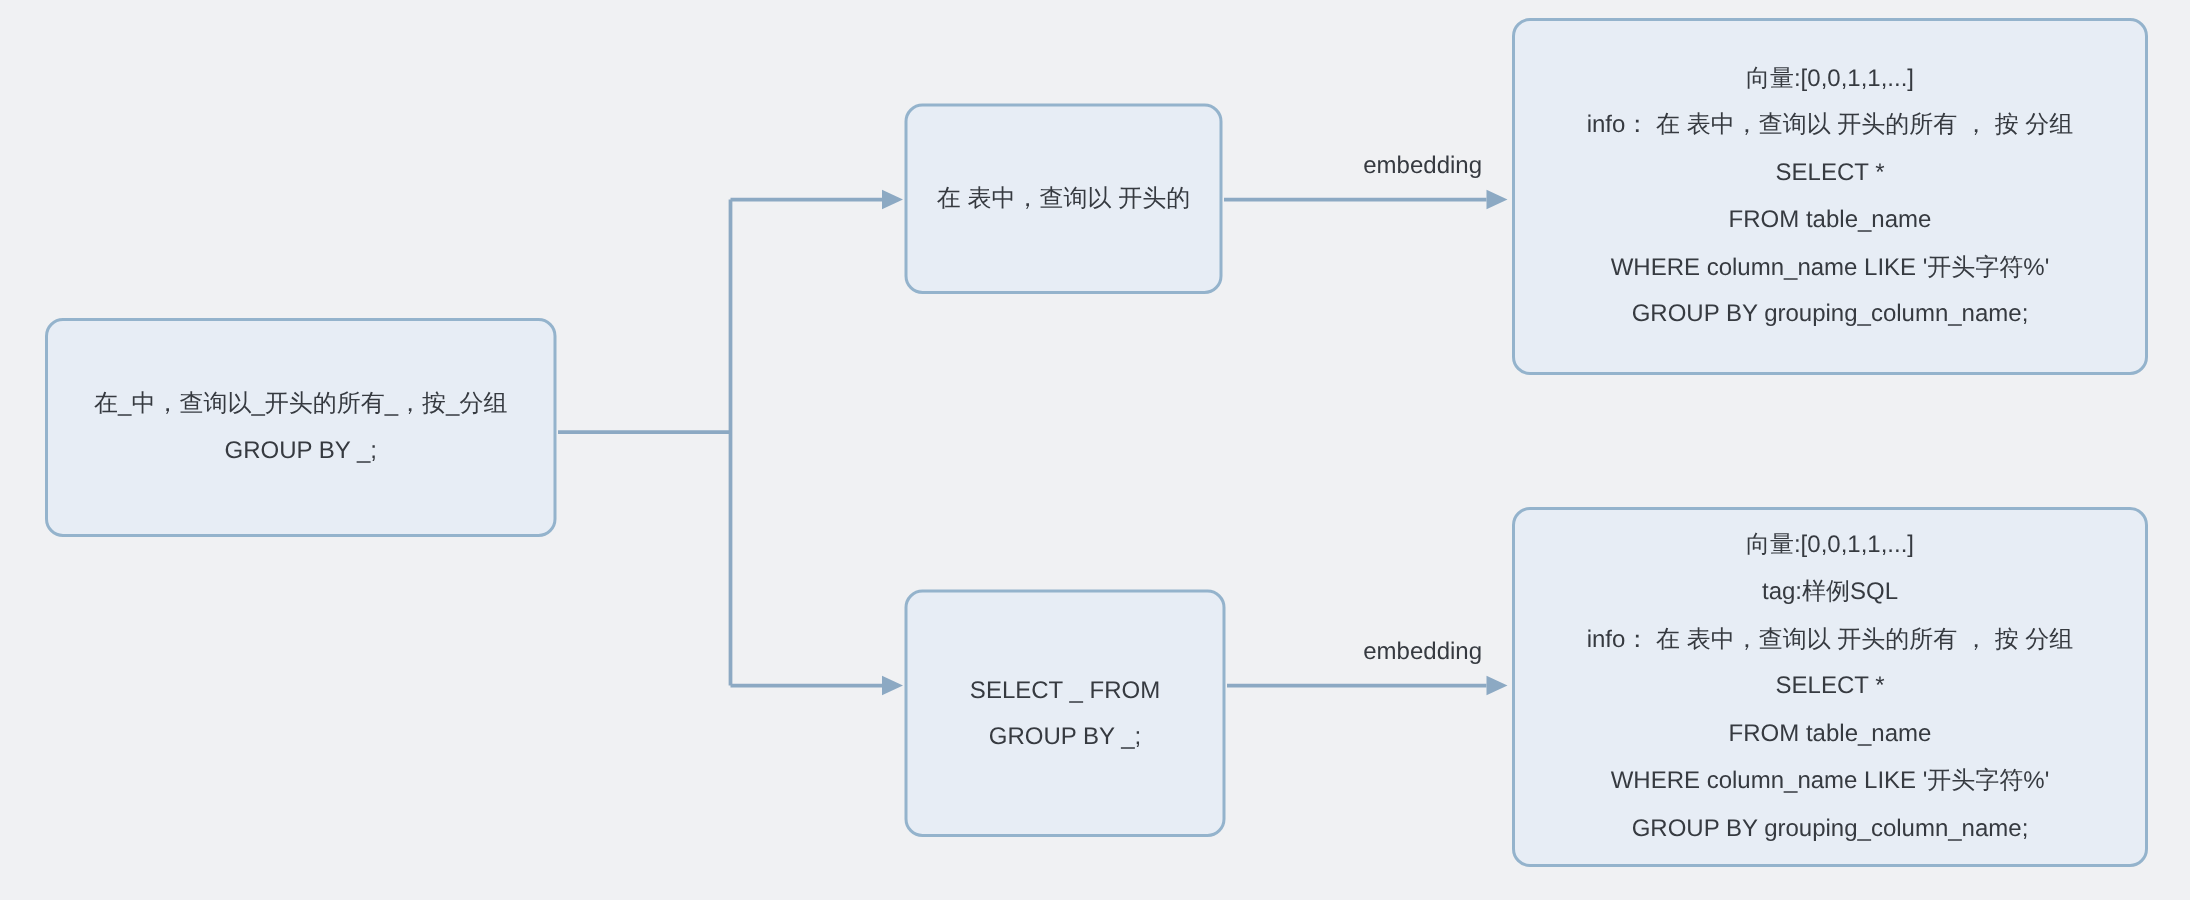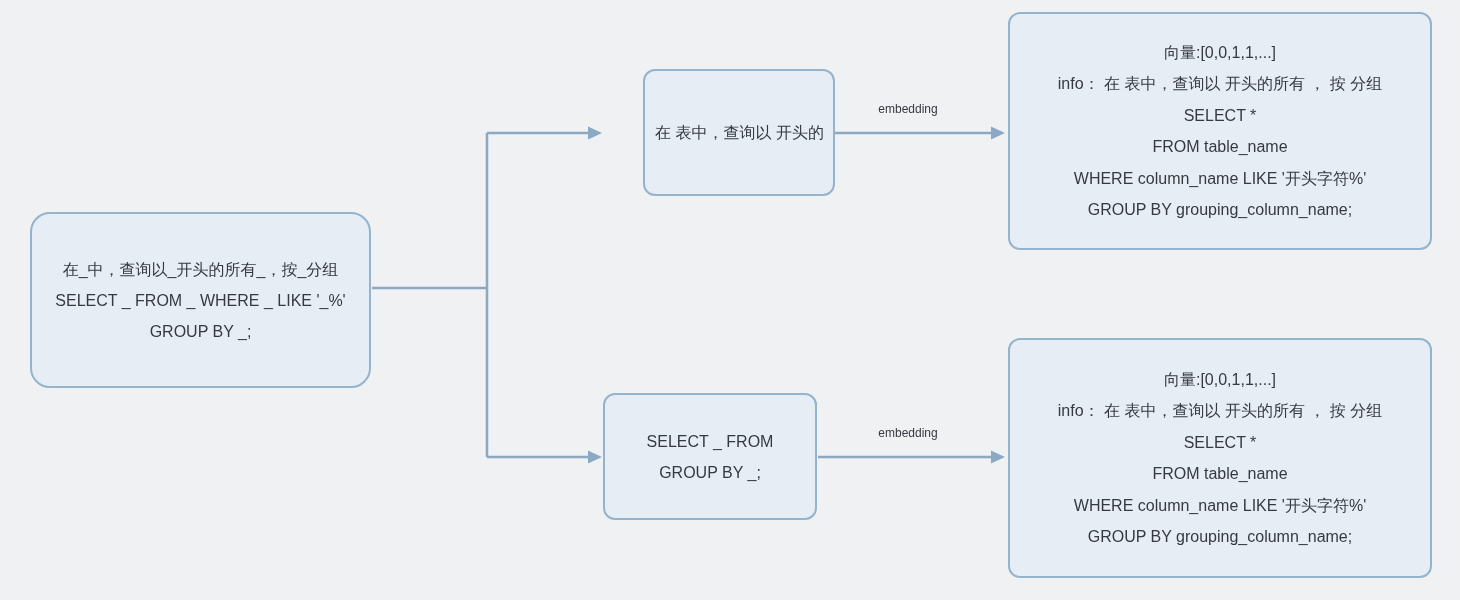--- a/index.html
+++ b/index.html
@@ -30,43 +30,43 @@
     flex-direction: column;
     justify-content: center;
     align-items: center;
     text-align: center;
     color: var(--text);
     font-size: 16px;
     line-height: 31px;
     padding: 6px 10px;
   }
   .node .line { width: 100%; white-space: nowrap; }
-  #node-template        { left: 30px;   top: 212px; width: 341px; height: 176px; border-radius: 20px; }
-  #node-question        { left: 603px;  top: 69px;  width: 192px; height: 127px; margin-left: 40px; }
-  #node-sql             { left: 603px;  top: 393px; width: 214px; height: 127px; }
+  #node-template        { left: 30px;   top: 212px; width: 341px; height: 146px; }
+  #node-question        { left: 603px;  top: 69px;  width: 212px; height: 127px; }
+  #node-sql             { left: 603px;  top: 393px; width: 214px; height: 165px; }
   #node-question-emb    { left: 1008px; top: 12px;  width: 424px; height: 238px; line-height: 31.5px; }
   #node-sql-emb         { left: 1008px; top: 338px; width: 424px; height: 240px; line-height: 31.5px; }
   svg.edges {
     position: absolute;
     left: 0; top: 0;
     width: 1460px; height: 600px;
     pointer-events: none;
   }
   svg.edges .edge {
     stroke: var(--arrow);
     stroke-width: 2.5;
     fill: none;
   }
   svg.edges .arrowhead { fill: var(--arrow); stroke: none; }
   .edge-label {
     position: absolute;
     color: var(--text);
-    font-size: 12px;
+    font-size: 16px;
     width: 160px;
-    text-align: center;
+    text-align: right;
   }
   #edge-label-top    { left: 828px; top: 102px; }
   #edge-label-bottom { left: 828px; top: 426px; }
 </style>
 </head>
 <body>
 
 <div class="canvas">
 
   <svg class="edges" viewBox="0 0 1460 600" aria-hidden="true">
@@ -77,21 +77,20 @@
     <path class="edge" d="M 487 457 H 588"></path>
     <polygon class="arrowhead" points="588,450.5 602,457 588,463.5"></polygon>
     <path class="edge" d="M 816 133 H 991"></path>
     <polygon class="arrowhead" points="991,126.5 1005,133 991,139.5"></polygon>
     <path class="edge" d="M 818 457 H 991"></path>
     <polygon class="arrowhead" points="991,450.5 1005,457 991,463.5"></polygon>
   </svg>
 
   <div class="node" id="node-template">
     <div class="line">在_中，查询以_开头的所有_，按_分组</div>
-    <div class="line">SELECT _ FROM _ WHERE _ LIKE '_%'</div>
     <div class="line">GROUP BY _;</div>
   </div>
 
   <div class="node" id="node-question">
     <div class="line">在 表中，查询以 开头的</div>
   </div>
 
   <div class="node" id="node-sql">
     <div class="line">SELECT _ FROM</div>
     <div class="line">GROUP BY _;</div>
@@ -101,20 +100,21 @@
     <div class="line">向量:[0,0,1,1,...]</div>
     <div class="line">info： 在 表中，查询以 开头的所有 ， 按 分组</div>
     <div class="line">SELECT *</div>
     <div class="line">FROM table_name</div>
     <div class="line">WHERE column_name LIKE '开头字符%'</div>
     <div class="line">GROUP BY grouping_column_name;</div>
   </div>
 
   <div class="node" id="node-sql-emb">
     <div class="line">向量:[0,0,1,1,...]</div>
+    <div class="line">tag:样例SQL</div>
     <div class="line">info： 在 表中，查询以 开头的所有 ， 按 分组</div>
     <div class="line">SELECT *</div>
     <div class="line">FROM table_name</div>
     <div class="line">WHERE column_name LIKE '开头字符%'</div>
     <div class="line">GROUP BY grouping_column_name;</div>
   </div>
 
   <div class="edge-label" id="edge-label-top">embedding</div>
   <div class="edge-label" id="edge-label-bottom">embedding</div>
 

